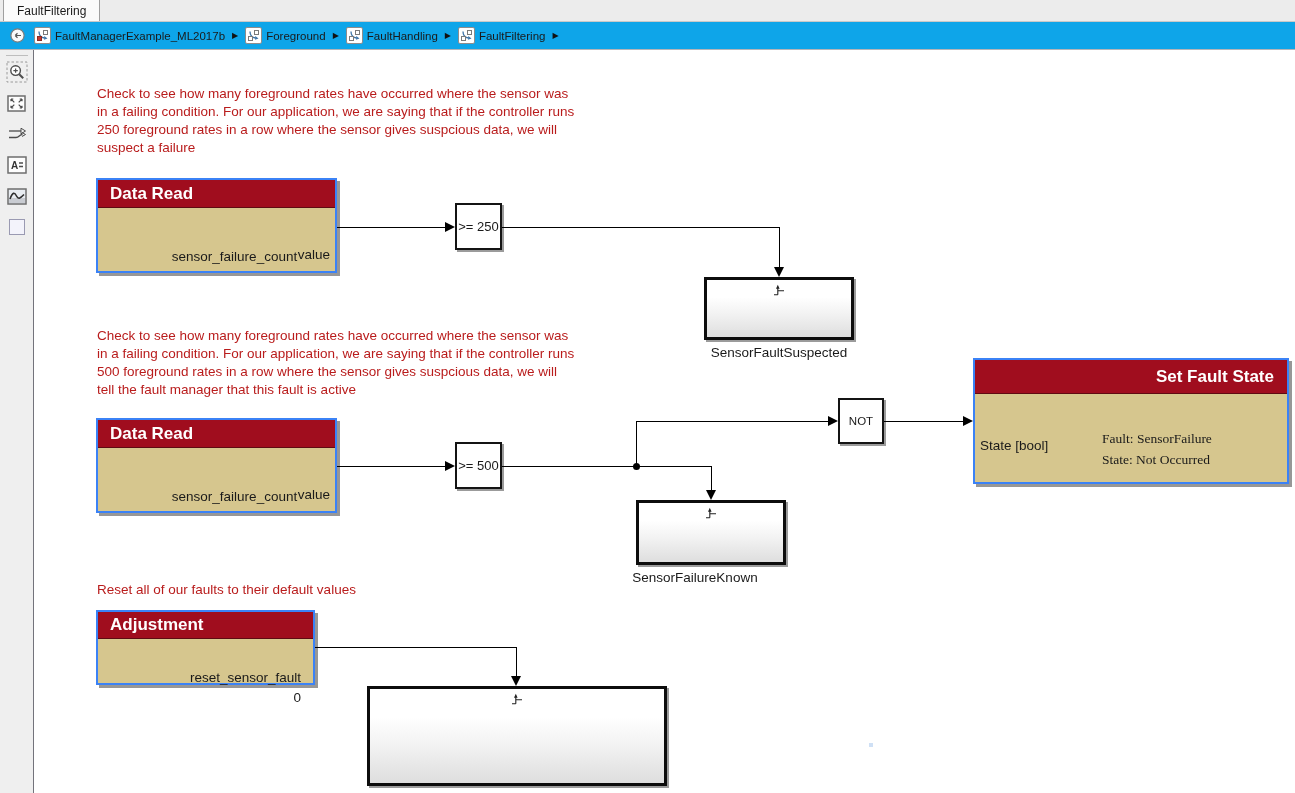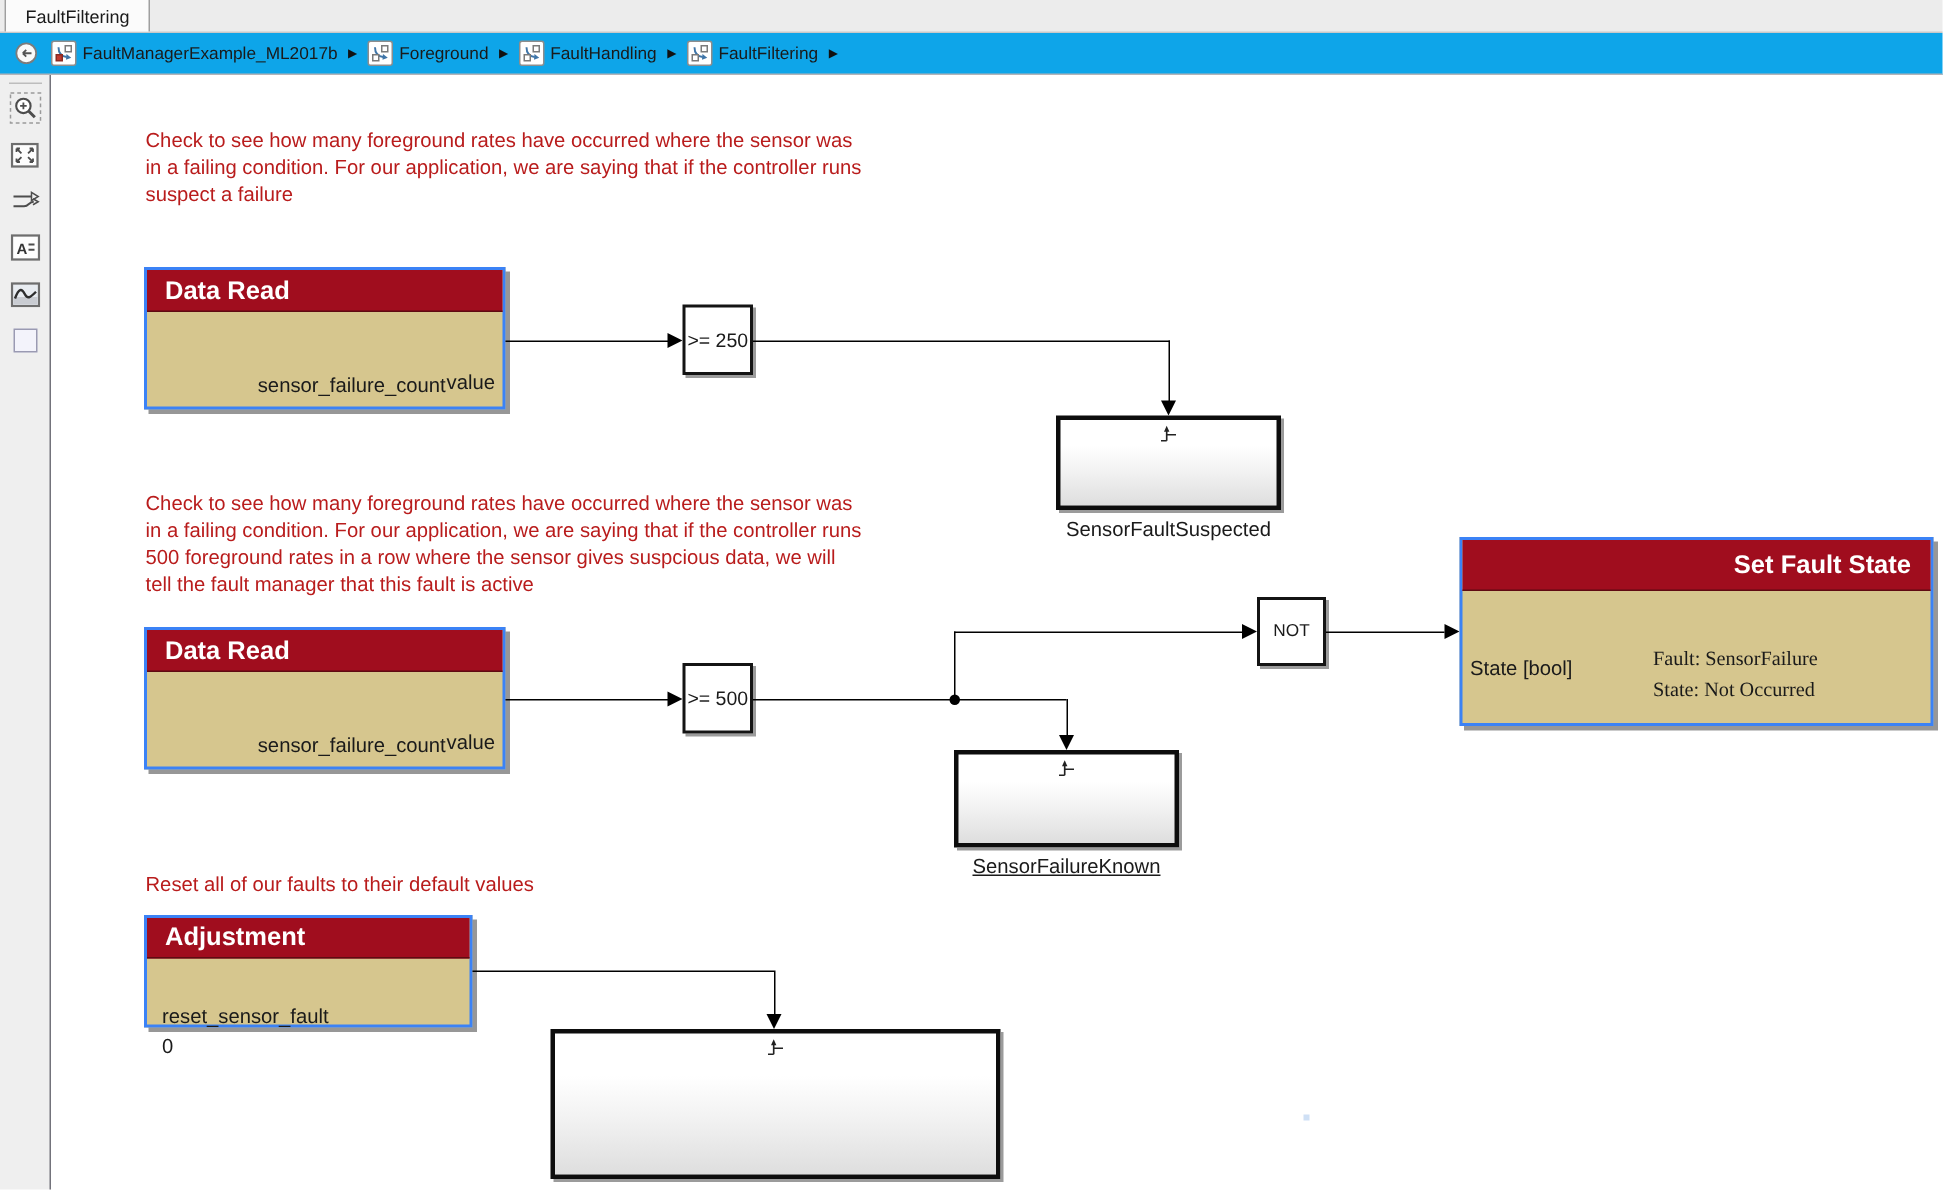--- a/index.html
+++ b/index.html
@@ -175,20 +175,21 @@
   <div class="toolbtn">
     <div style="width:16px;height:16px;background:#f3f3fb;border:1px solid #9a9ab2;"></div>
   </div>
 </div>
 
 <div class="canvas">
 
   <div class="ann" style="left:62px;top:35px;">
     <div>Check to see how many foreground rates have occurred where the sensor was</div>
     <div>in a failing condition. For our application, we are saying that if the controller runs</div>
+    <div>250 foreground rates in a row where the sensor gives suspcious data, we will</div>
     <div>suspect a failure</div>
   </div>
 
   <div class="mblock" style="left:61px;top:128px;width:241px;height:95px;">
     <div class="mhead" style="height:28px;padding-left:12px;">
       <span>Data Read</span>
     </div>
     <div class="mbody" style="height:61px;">
       <span style="position:absolute;left:36px;right:0;top:13px;text-align:center;">sensor_failure_count</span>
       <span style="position:absolute;right:5px;top:11px;">value</span>
@@ -269,31 +270,31 @@
   </div>
 
   <div class="subsys" style="left:601px;top:450px;width:150px;height:65px;">
     <span class="trig">
       <svg width="12" height="12" viewBox="0 0 12 12">
         <path d="M1 10.8 H4.8 M4.8 10.8 V3.6 M4.8 6.8 H11" stroke="#222" stroke-width="1.1" fill="none"></path>
         <path d="M4.8 0.8 L3 4.8 H6.6 Z" fill="#222"></path>
       </svg>
     </span>
   </div>
-  <div class="sublabel" style="left:526px;top:520px;text-decoration:underline;">SensorFailureKnown</div>
+  <div class="sublabel" style="left:510px;top:520px;">SensorFailureKnown</div>
 
   <div class="ann" style="left:62px;top:531px;">
     <div>Reset all of our faults to their default values</div>
   </div>
 
   <div class="mblock" style="left:61px;top:560px;width:219px;height:75px;">
     <div class="mhead" style="height:27px;padding-left:12px;">
       <span>Adjustment</span>
     </div>
-    <div class="mbody" style="height:42px;padding:1px 12px 0 10px;line-height:20px;">
+    <div class="mbody" style="height:42px;padding:1px 12px 0 10px;line-height:20px;text-align:right;">
       <div>reset_sensor_fault</div>
       <div>0</div>
     </div>
   </div>
 
   <div class="wh" style="left:280px;top:597px;width:201px;"></div>
   <div class="wv" style="left:481px;top:597px;height:29px;"></div>
   <div class="ad" style="left:476px;top:626px;"></div>
 
   <div class="subsys" style="left:332px;top:636px;width:300px;height:100px;">

